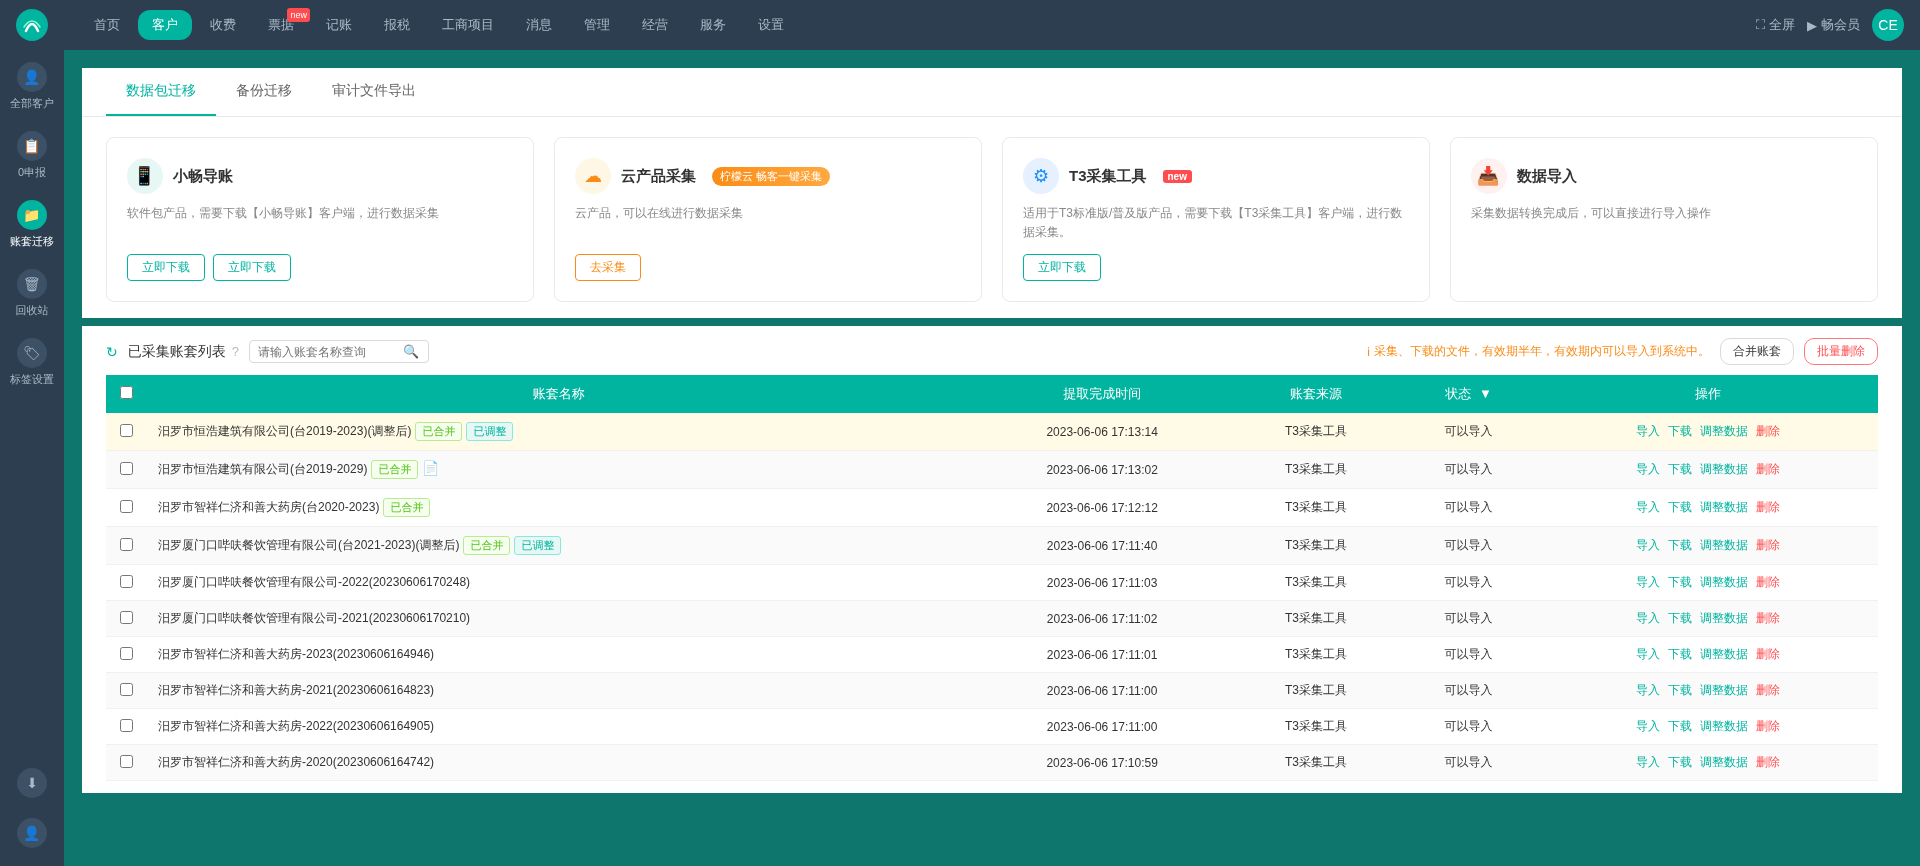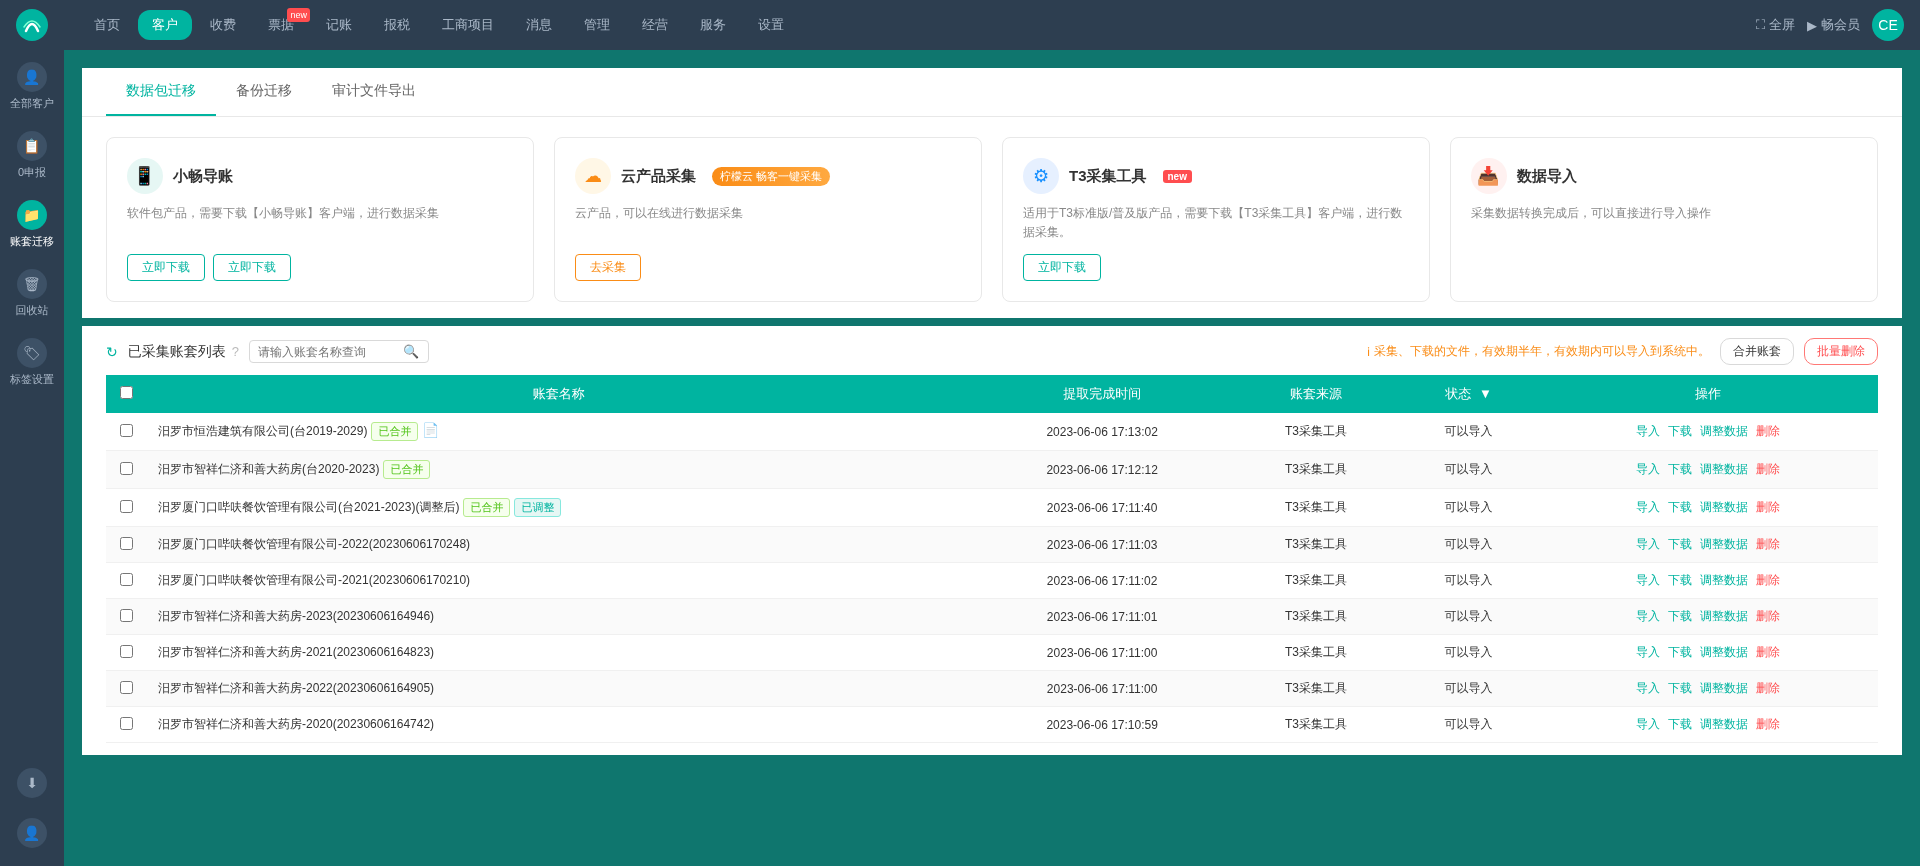--- a/index.html
+++ b/index.html
@@ -491,20 +491,28 @@
             <th>提取完成时间</th>
             <th>账套来源</th>
             <th>
               <span>状态</span>
               <span style="cursor:pointer;margin-left:4px;">▼</span>
             </th>
             <th>操作</th>
           </tr>
         </thead>
         <tbody id="table-body">
+        <tr class="highlighted">
+              <td><input type="checkbox" style=""></td>
+              <td><span>汨罗市恒浩建筑有限公司(台2019-2023)(调整后)</span><span class="tag green">已合并</span><span class="tag teal">已调整</span></td>
+              <td>2023-06-06 17:13:14</td>
+              <td>T3采集工具</td>
+              <td class="status-ok">可以导入</td>
+              <td><span class="link-btn">导入</span><span class="link-btn">下载</span><span class="link-btn">调整数据</span><span class="link-btn danger">删除</span></td>
+            </tr>
             <tr>
               <td><input type="checkbox" style=""></td>
               <td><span>汨罗市恒浩建筑有限公司(台2019-2029)</span><span class="tag green">已合并</span><span class="file-icon">📄</span></td>
               <td>2023-06-06 17:13:02</td>
               <td>T3采集工具</td>
               <td class="status-ok">可以导入</td>
               <td><span class="link-btn">导入</span><span class="link-btn">下载</span><span class="link-btn">调整数据</span><span class="link-btn danger">删除</span></td>
             </tr>
             <tr>
               <td><input type="checkbox" style=""></td>

